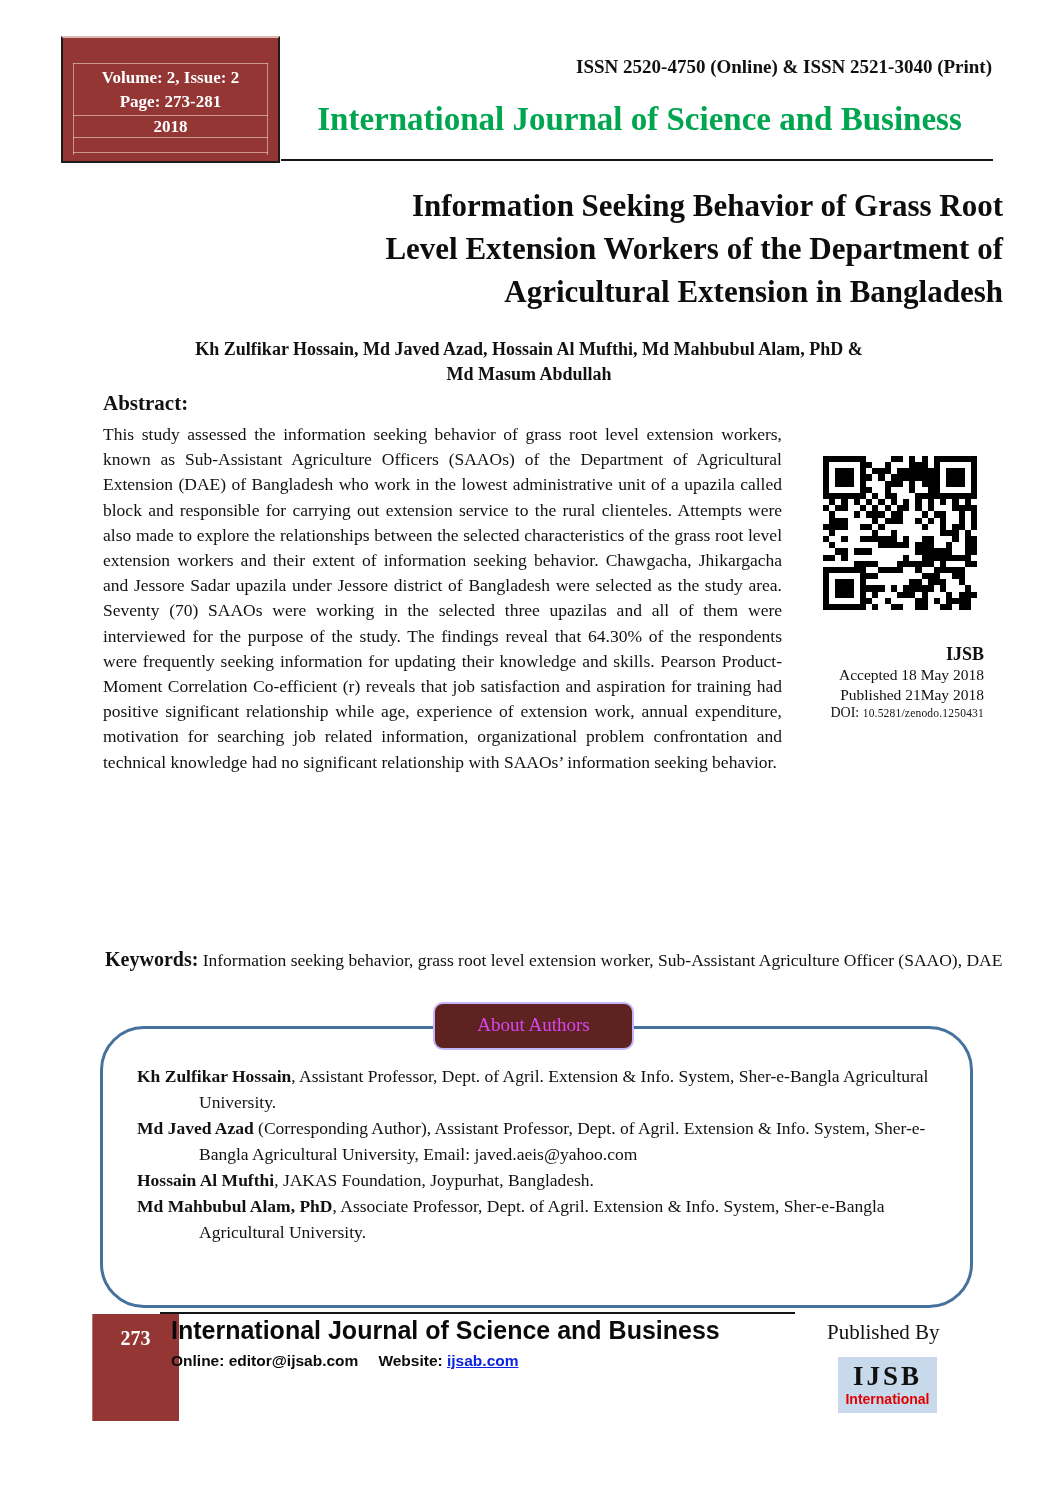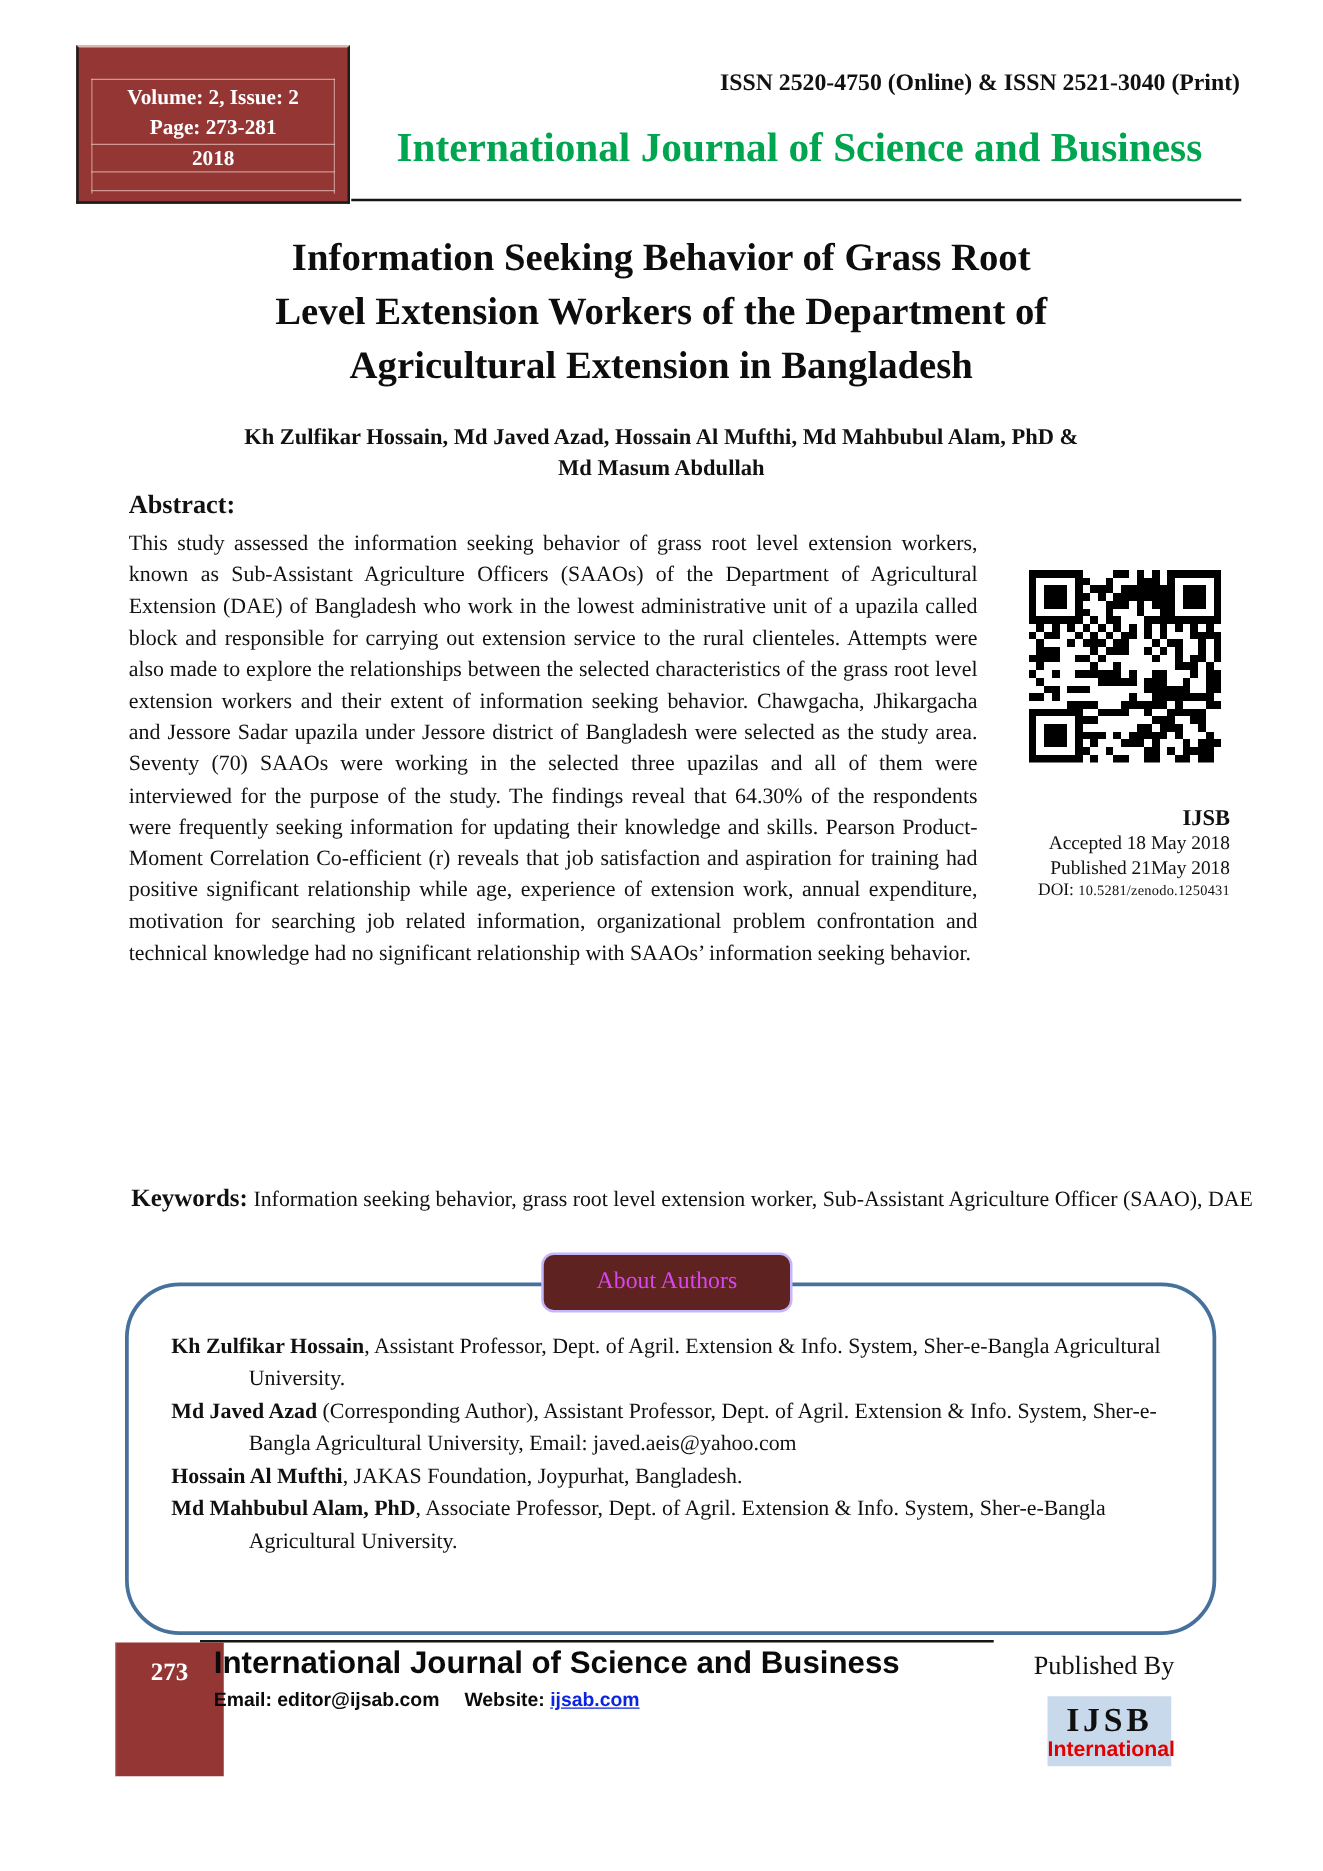--- a/index.html
+++ b/index.html
@@ -22,21 +22,21 @@
   .issn{
     position:absolute; top:56px; right:66px; font-weight:bold; font-size:19px;
   }
   .journal-green{
     position:absolute; left:285px; right:64px; top:101px; text-align:center;
     color:var(--green,#00A550); font-weight:bold; font-size:33px; white-space:nowrap;
   }
   .header-rule{position:absolute; left:281px; top:159px; width:712px; height:2px; background:#151515;}
   
   .article-title{
-    position:absolute; left:55px; right:55px; top:184px; text-align:center;
+    position:absolute; left:55px; right:55px; top:184px; text-align:right;
     font-weight:bold; font-size:31px; line-height:43px; color:#0d0d0d;
   }
   .authors{
     position:absolute; left:55px; right:55px; top:337px; text-align:center;
     font-weight:bold; font-size:18px; line-height:25px;
   }
   
   .abstract-h{position:absolute; left:103px; top:391px; font-weight:bold; font-size:21px;}
   .abstract-body{
     position:absolute; left:103px; top:422px; width:679px;
@@ -83,21 +83,21 @@
     font-family:"Liberation Sans", sans-serif; font-weight:bold; font-size:15.5px; color:#0a0a0a;
   }
   .footer-contact .gap{display:inline-block; width:20px;}
   .site-link{color:var(--link_blue,#0b24e0); text-decoration:underline;}
   .published-by{position:absolute; left:827px; top:1320px; font-size:21px;}
   .logo{
     position:absolute; left:838px; top:1357px; width:99px; height:56px;
     background:var(--logo_bg,#C9D9EC); text-align:center; box-sizing:border-box;
   }
   .logo-title{font-weight:bold; font-size:27px; line-height:34px; letter-spacing:3px; color:#101010; margin-top:2px;}
-  .logo-sub{font-family:"Liberation Sans", sans-serif; font-weight:bold; font-size:17px; line-height:13px; color:var(--logo_red,#E00000);}
+  .logo-sub{font-family:"Liberation Sans", sans-serif; font-weight:bold; font-size:14px; line-height:13px; color:var(--logo_red,#E00000);}
 </style>
 </head>
 <body>
 
 <div class="page">
 
   <div class="volume-box">
     <div class="vol-vline" style="left:10px;"></div>
     <div class="vol-vline" style="right:10px;"></div>
     <div class="vol-hline" style="top:25px;"></div>
@@ -482,21 +482,21 @@
       <div class="about-entry"><b>Md Javed Azad</b><span> (Corresponding Author), Assistant Professor, Dept. of Agril. Extension &amp; Info. System, Sher-e-Bangla Agricultural University, Email: javed.aeis@yahoo.com</span></div>
       <div class="about-entry"><b>Hossain Al Mufthi</b><span>, JAKAS Foundation, Joypurhat, Bangladesh.</span></div>
       <div class="about-entry"><b>Md Mahbubul Alam, PhD</b><span>, Associate Professor, Dept. of Agril. Extension &amp; Info. System, Sher-e-Bangla Agricultural University.</span></div>
     </div>
   </div>
 
   <div class="footer-rule"></div>
   <div class="page-box">273</div>
   <div class="footer-title">International Journal of Science and Business</div>
   <div class="footer-contact">
-    <span>Email:</span><span> editor@ijsab.com</span><span class="gap"></span><span>Website:</span>
+    <span>Online:</span><span> editor@ijsab.com</span><span class="gap"></span><span>Website:</span>
     <a class="site-link" href="#">ijsab.com</a>
   </div>
   <div class="published-by">Published By</div>
   <div class="logo">
     <div class="logo-title">IJSB</div>
     <div class="logo-sub">International</div>
   </div>
 
 </div>
 

